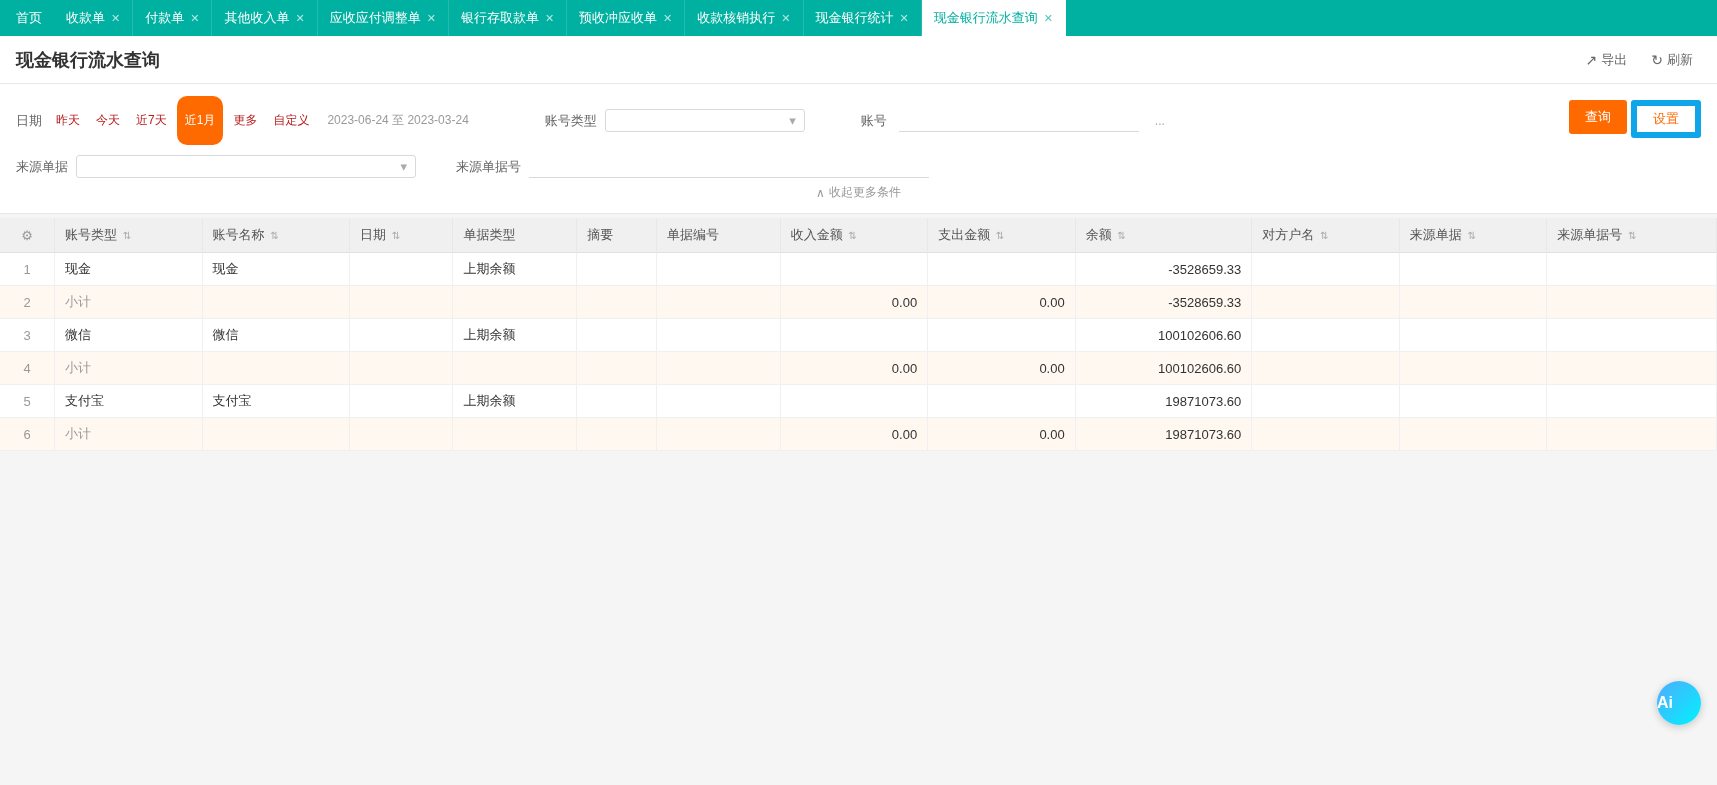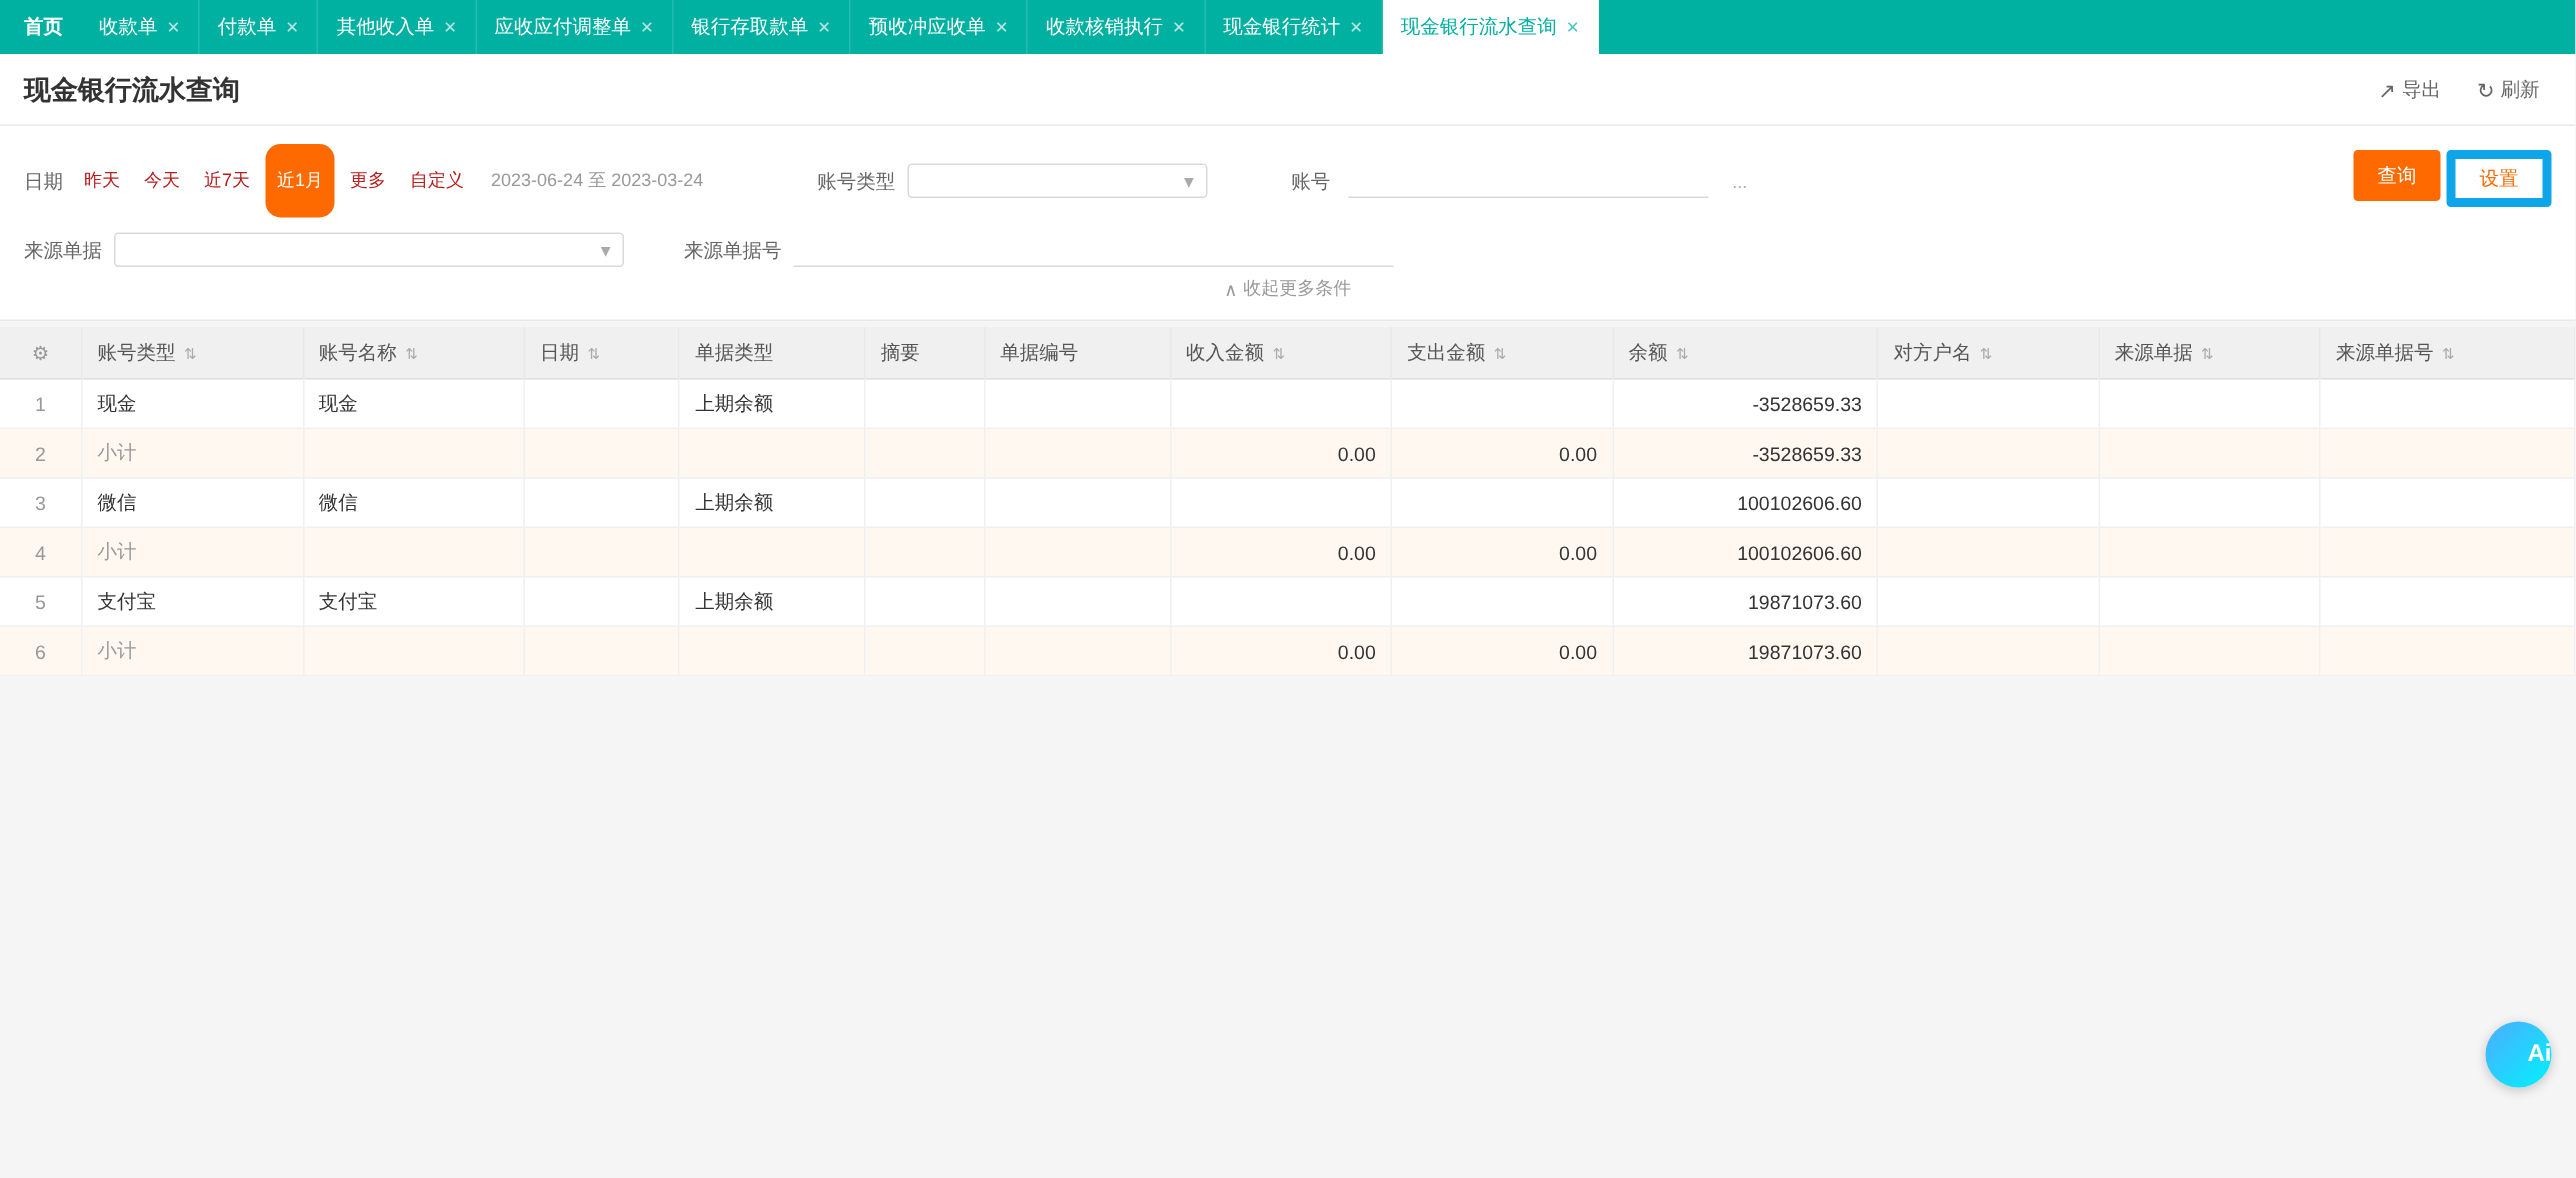--- a/index.html
+++ b/index.html
@@ -20,21 +20,21 @@
       height: 36px;
       padding: 0 12px;
       color: #fff;
       font-size: 13px;
       cursor: pointer;
       white-space: nowrap;
       border-right: 1px solid rgba(255,255,255,0.15);
     }
     .nav-item.active { background: #fff; color: #00b0a0; }
     .nav-item .close-icon { margin-left: 6px; font-size: 11px; opacity: 0.7; }
-    .nav-item.home { font-weight: bold; border-right: none; }
+    .nav-item.home { font-weight: normal; border-right: none; }
 
     
     .page-header {
       background: #fff;
       padding: 10px 16px;
       display: flex;
       align-items: center;
       justify-content: space-between;
       border-bottom: 1px solid #e8e8e8;
       height: 48px;
@@ -213,21 +213,21 @@
       position: fixed;
       right: 16px;
       bottom: 60px;
       background: linear-gradient(135deg, #4facfe, #00f2fe);
       color: #fff;
       border-radius: 50%;
       width: 44px;
       height: 44px;
       display: flex;
       align-items: center;
-      justify-content: flex-end;
+      justify-content: flex-start;
       font-size: 16px;
       font-weight: bold;
       cursor: pointer;
       box-shadow: 0 2px 8px rgba(0,0,0,0.2);
     }
 
     .filter-row-2 {
       display: flex;
       align-items: center;
       gap: 40px;

